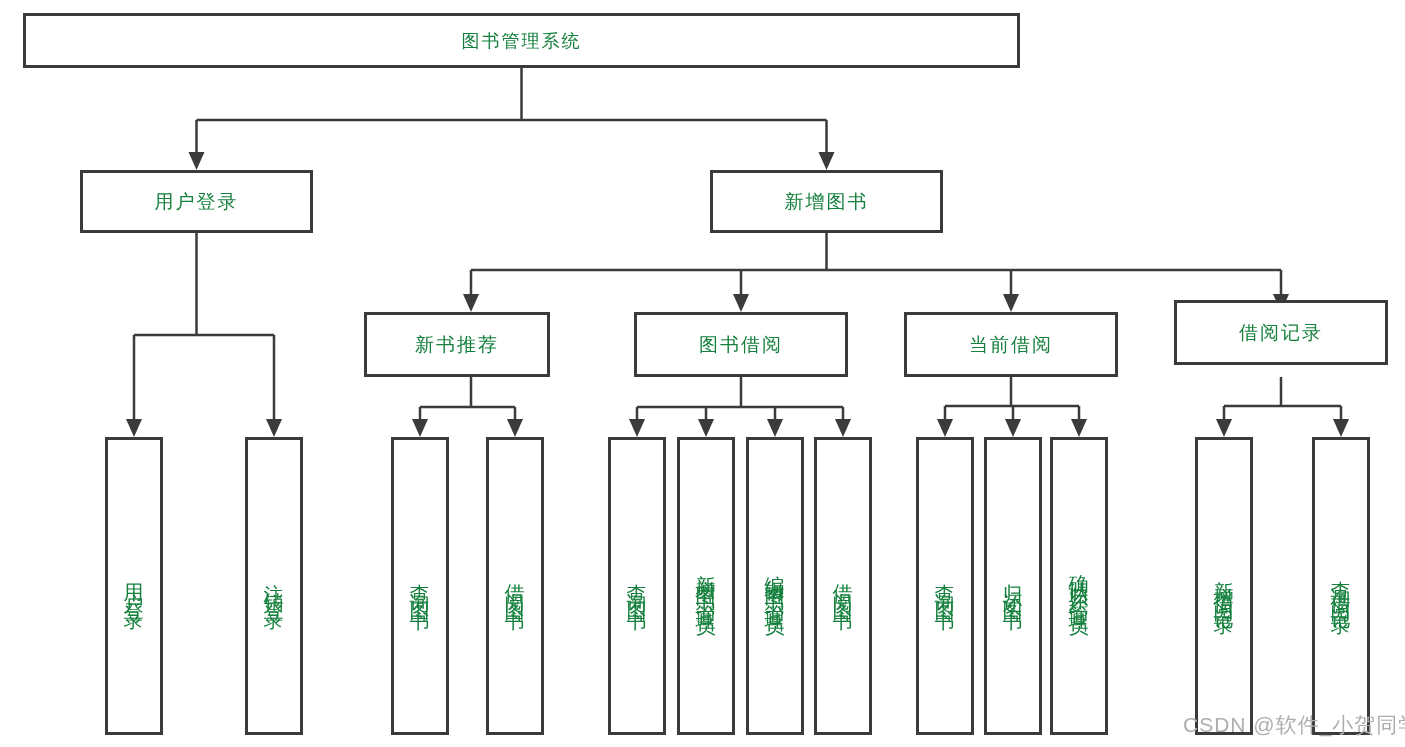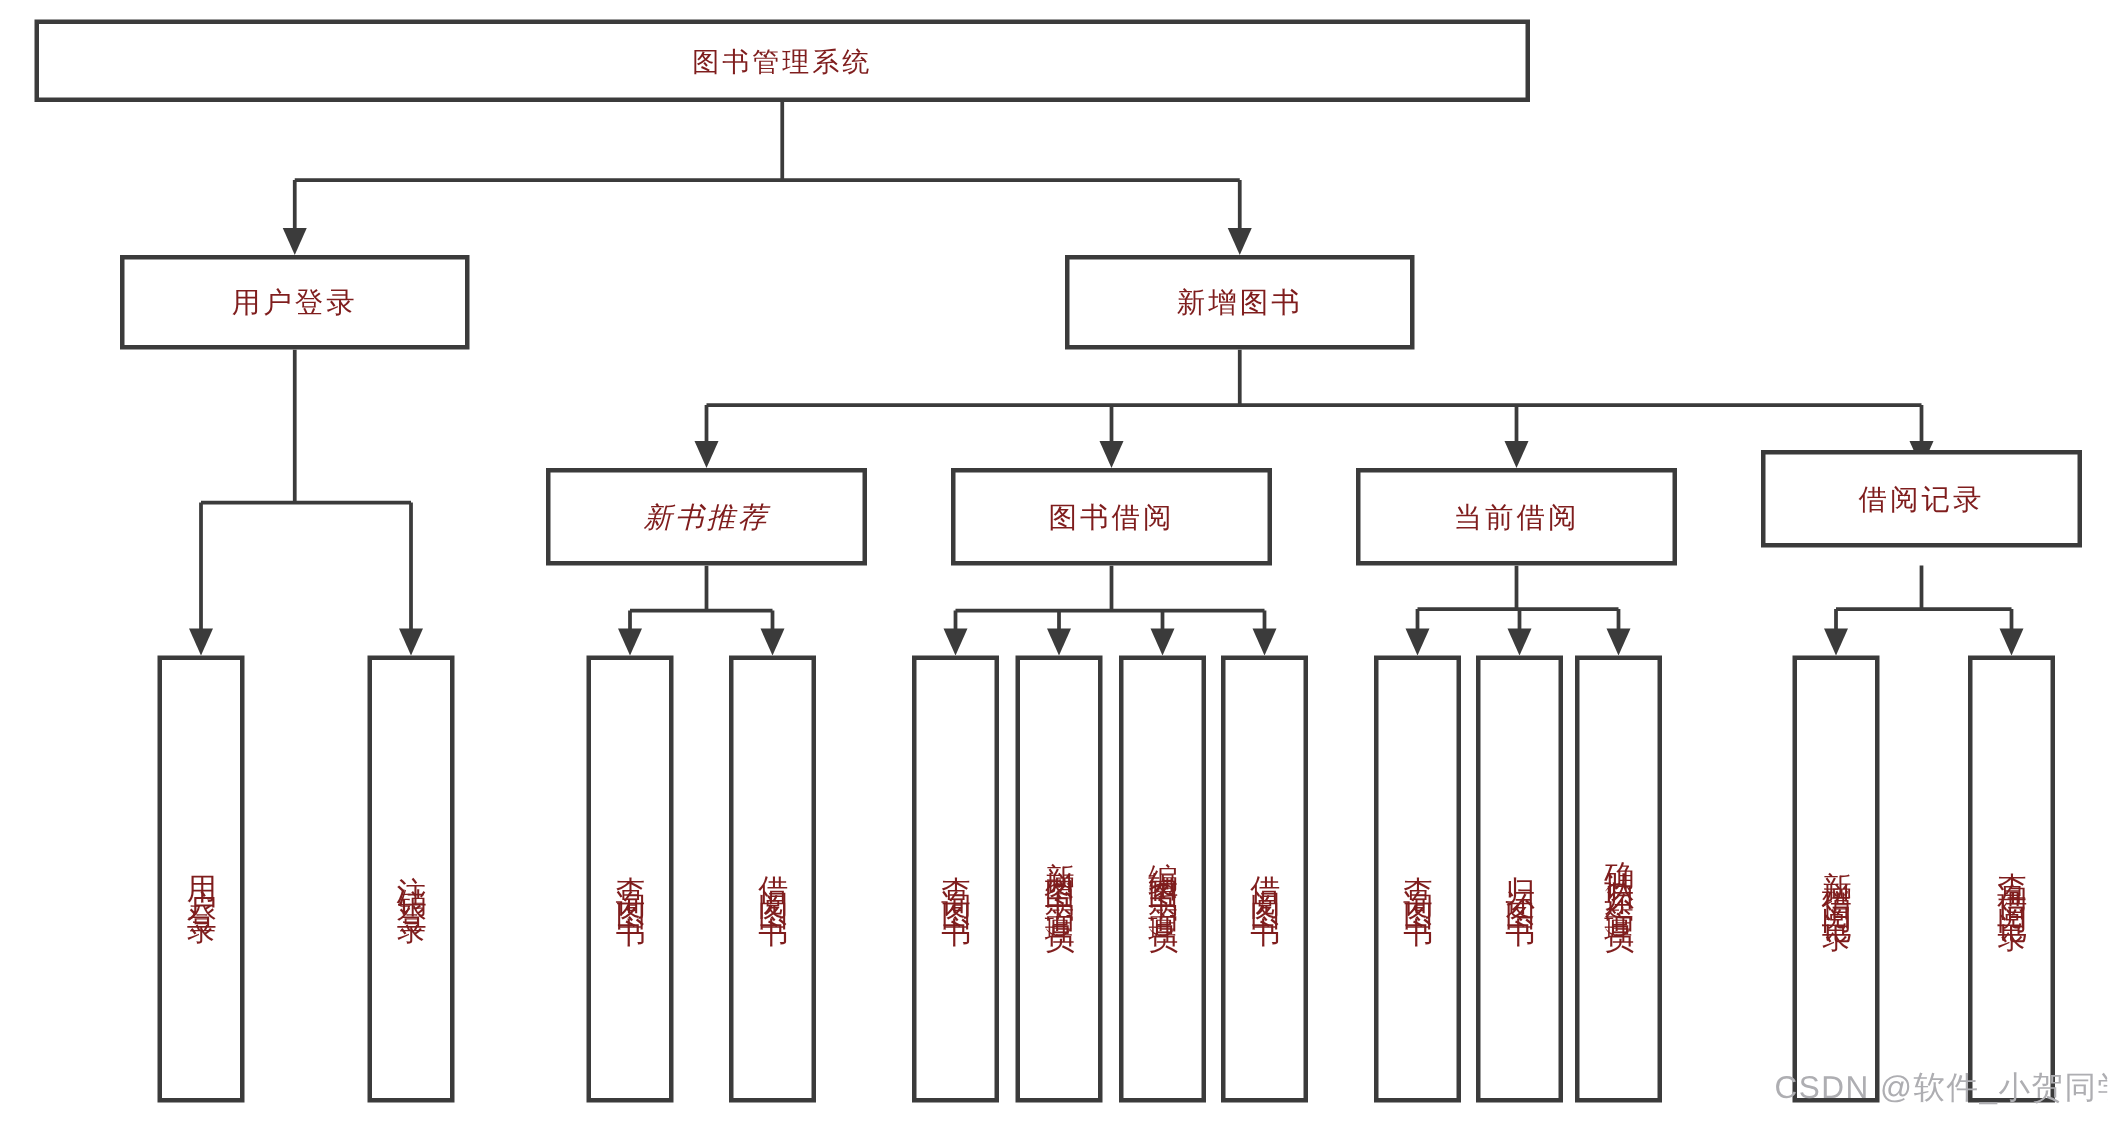--- a/index.html
+++ b/index.html
@@ -3,27 +3,27 @@
 <meta charset="utf-8">
 <style>
   html,body{margin:0;padding:0;background:#ffffff;}
   #stage{
     position:relative;width:1405px;height:747px;background:#ffffff;
     font-family:"Liberation Sans","DejaVu Sans",sans-serif;overflow:hidden;
   }
   .node{
     position:absolute;box-sizing:border-box;border:3px solid #3b3b3b;background:#ffffff;
     display:flex;align-items:center;justify-content:center;
-    color:#7f1d1d;letter-spacing:2px;
+    color:#15803d;letter-spacing:2px;
   }
   .h-node{font-size:19px;}
   #node-root{left:23px;top:13px;width:997px;height:55px;font-size:18px;}
   #node-user-login{left:80px;top:170px;width:233px;height:63px;}
   #node-book-mgmt{left:710px;top:170px;width:233px;height:63px;}
-  #node-new-book-rec{left:364px;top:312px;width:214px;height:65px;font-style:italic;}
+  #node-new-book-rec{left:364px;top:312px;width:186px;height:65px;}
   #node-book-borrow{left:634px;top:312px;width:214px;height:65px;}
   #node-current-borrow{left:904px;top:312px;width:214px;height:65px;}
   #node-borrow-records{left:1174px;top:300px;width:214px;height:65px;}
   .leaf{
     top:437px;width:58px;height:298px;
     writing-mode:vertical-rl;text-orientation:mixed;
     font-size:20px;letter-spacing:9px;line-height:1;
   }
   #leaf-user-login{left:105px;}
   #leaf-logout{left:245px;}

